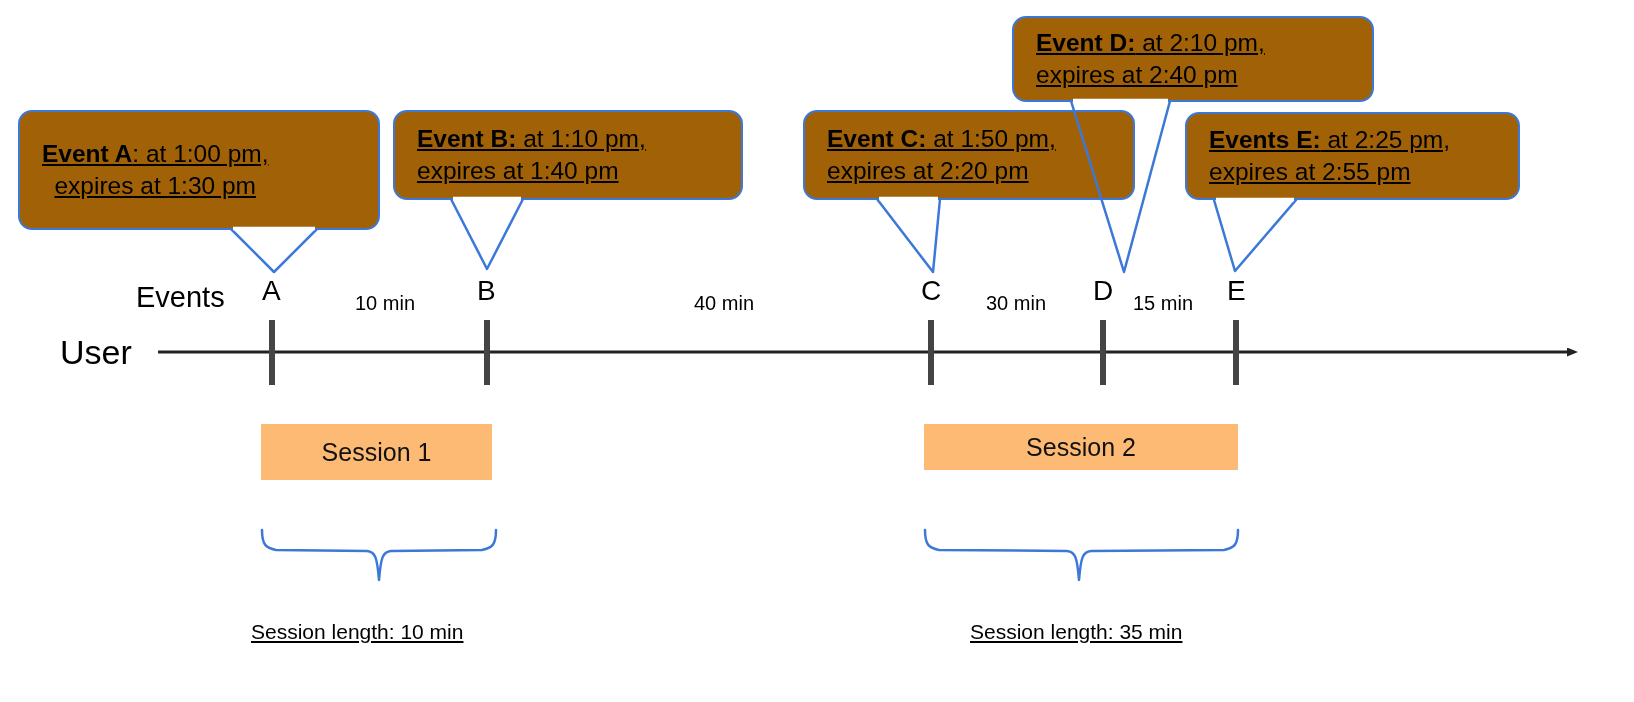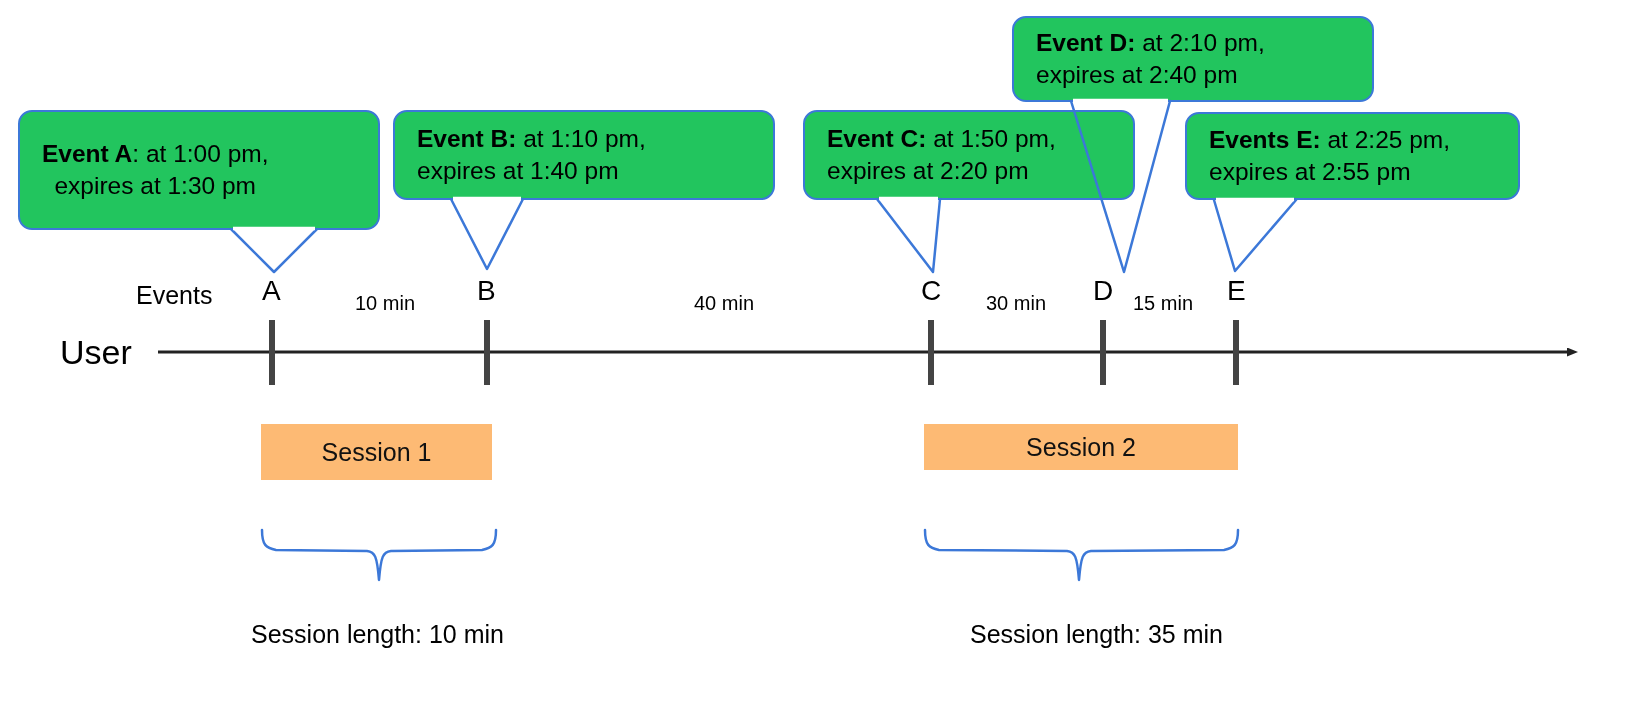--- a/index.html
+++ b/index.html
@@ -1,45 +1,45 @@
 <!DOCTYPE html>
 <html><head>
 <meta charset="utf-8">
 <style>
   html,body{margin:0;padding:0;background:#ffffff;}
   body{width:1634px;height:702px;position:relative;overflow:hidden;
        font-family:"Liberation Sans","DejaVu Sans",sans-serif;color:#000;}
   #stage{position:absolute;left:0;top:0;width:1634px;height:702px;}
   svg.layer{position:absolute;left:0;top:0;width:1634px;height:702px;overflow:visible;}
   .callout{position:absolute;box-sizing:border-box;
-           border:2.5px solid #3c78d8;border-radius:14px;background:#22c55e;
-           display:flex;align-items:center;}
+           border:2.5px solid #3c78d8;border-radius:14px;background:#a16207;
+           display:flex;align-items:center;text-decoration:underline;}
   .callout .txt{font-size:24.5px;line-height:1.30;padding:0 0 0 22px;white-space:pre-line;}
   .callout .txt b{font-weight:bold;}
   .lbl{position:absolute;white-space:nowrap;}
   .evt-letter{font-size:28px;}
   .interval{font-size:20px;}
   .axis-name{font-size:34px;}
-  .events-name{font-size:25px;}
+  .events-name{font-size:29px;}
   .session-bar{position:absolute;background:#fdba74;display:flex;
                align-items:center;justify-content:center;}
   .session-bar span{font-size:25px;color:#111;}
-  .slen{position:absolute;font-size:25px;white-space:nowrap;}
+  .slen{position:absolute;font-size:21px;white-space:nowrap;text-decoration:underline;}
 </style>
 </head>
 <body>
 
 <div id="stage">
 
   <div class="callout" style="left:18px;top:110px;width:362px;height:120px;text-align:center;">
     <div class="txt"><b>Event A</b><span>: at 1:00 pm,
 expires at 1:30 pm</span></div>
   </div>
 
-  <div class="callout" style="left:393px;top:110px;width:382px;height:90px;">
+  <div class="callout" style="left:393px;top:110px;width:350px;height:90px;">
     <div class="txt"><b>Event B:</b><span> at 1:10 pm,
 expires at 1:40 pm</span></div>
   </div>
 
   <div class="callout" style="left:803px;top:110px;width:332px;height:90px;">
     <div class="txt"><b>Event C:</b><span> at 1:50 pm,
 expires at 2:20 pm</span></div>
   </div>
 
   <div class="callout" style="left:1012px;top:16px;width:362px;height:86px;">

